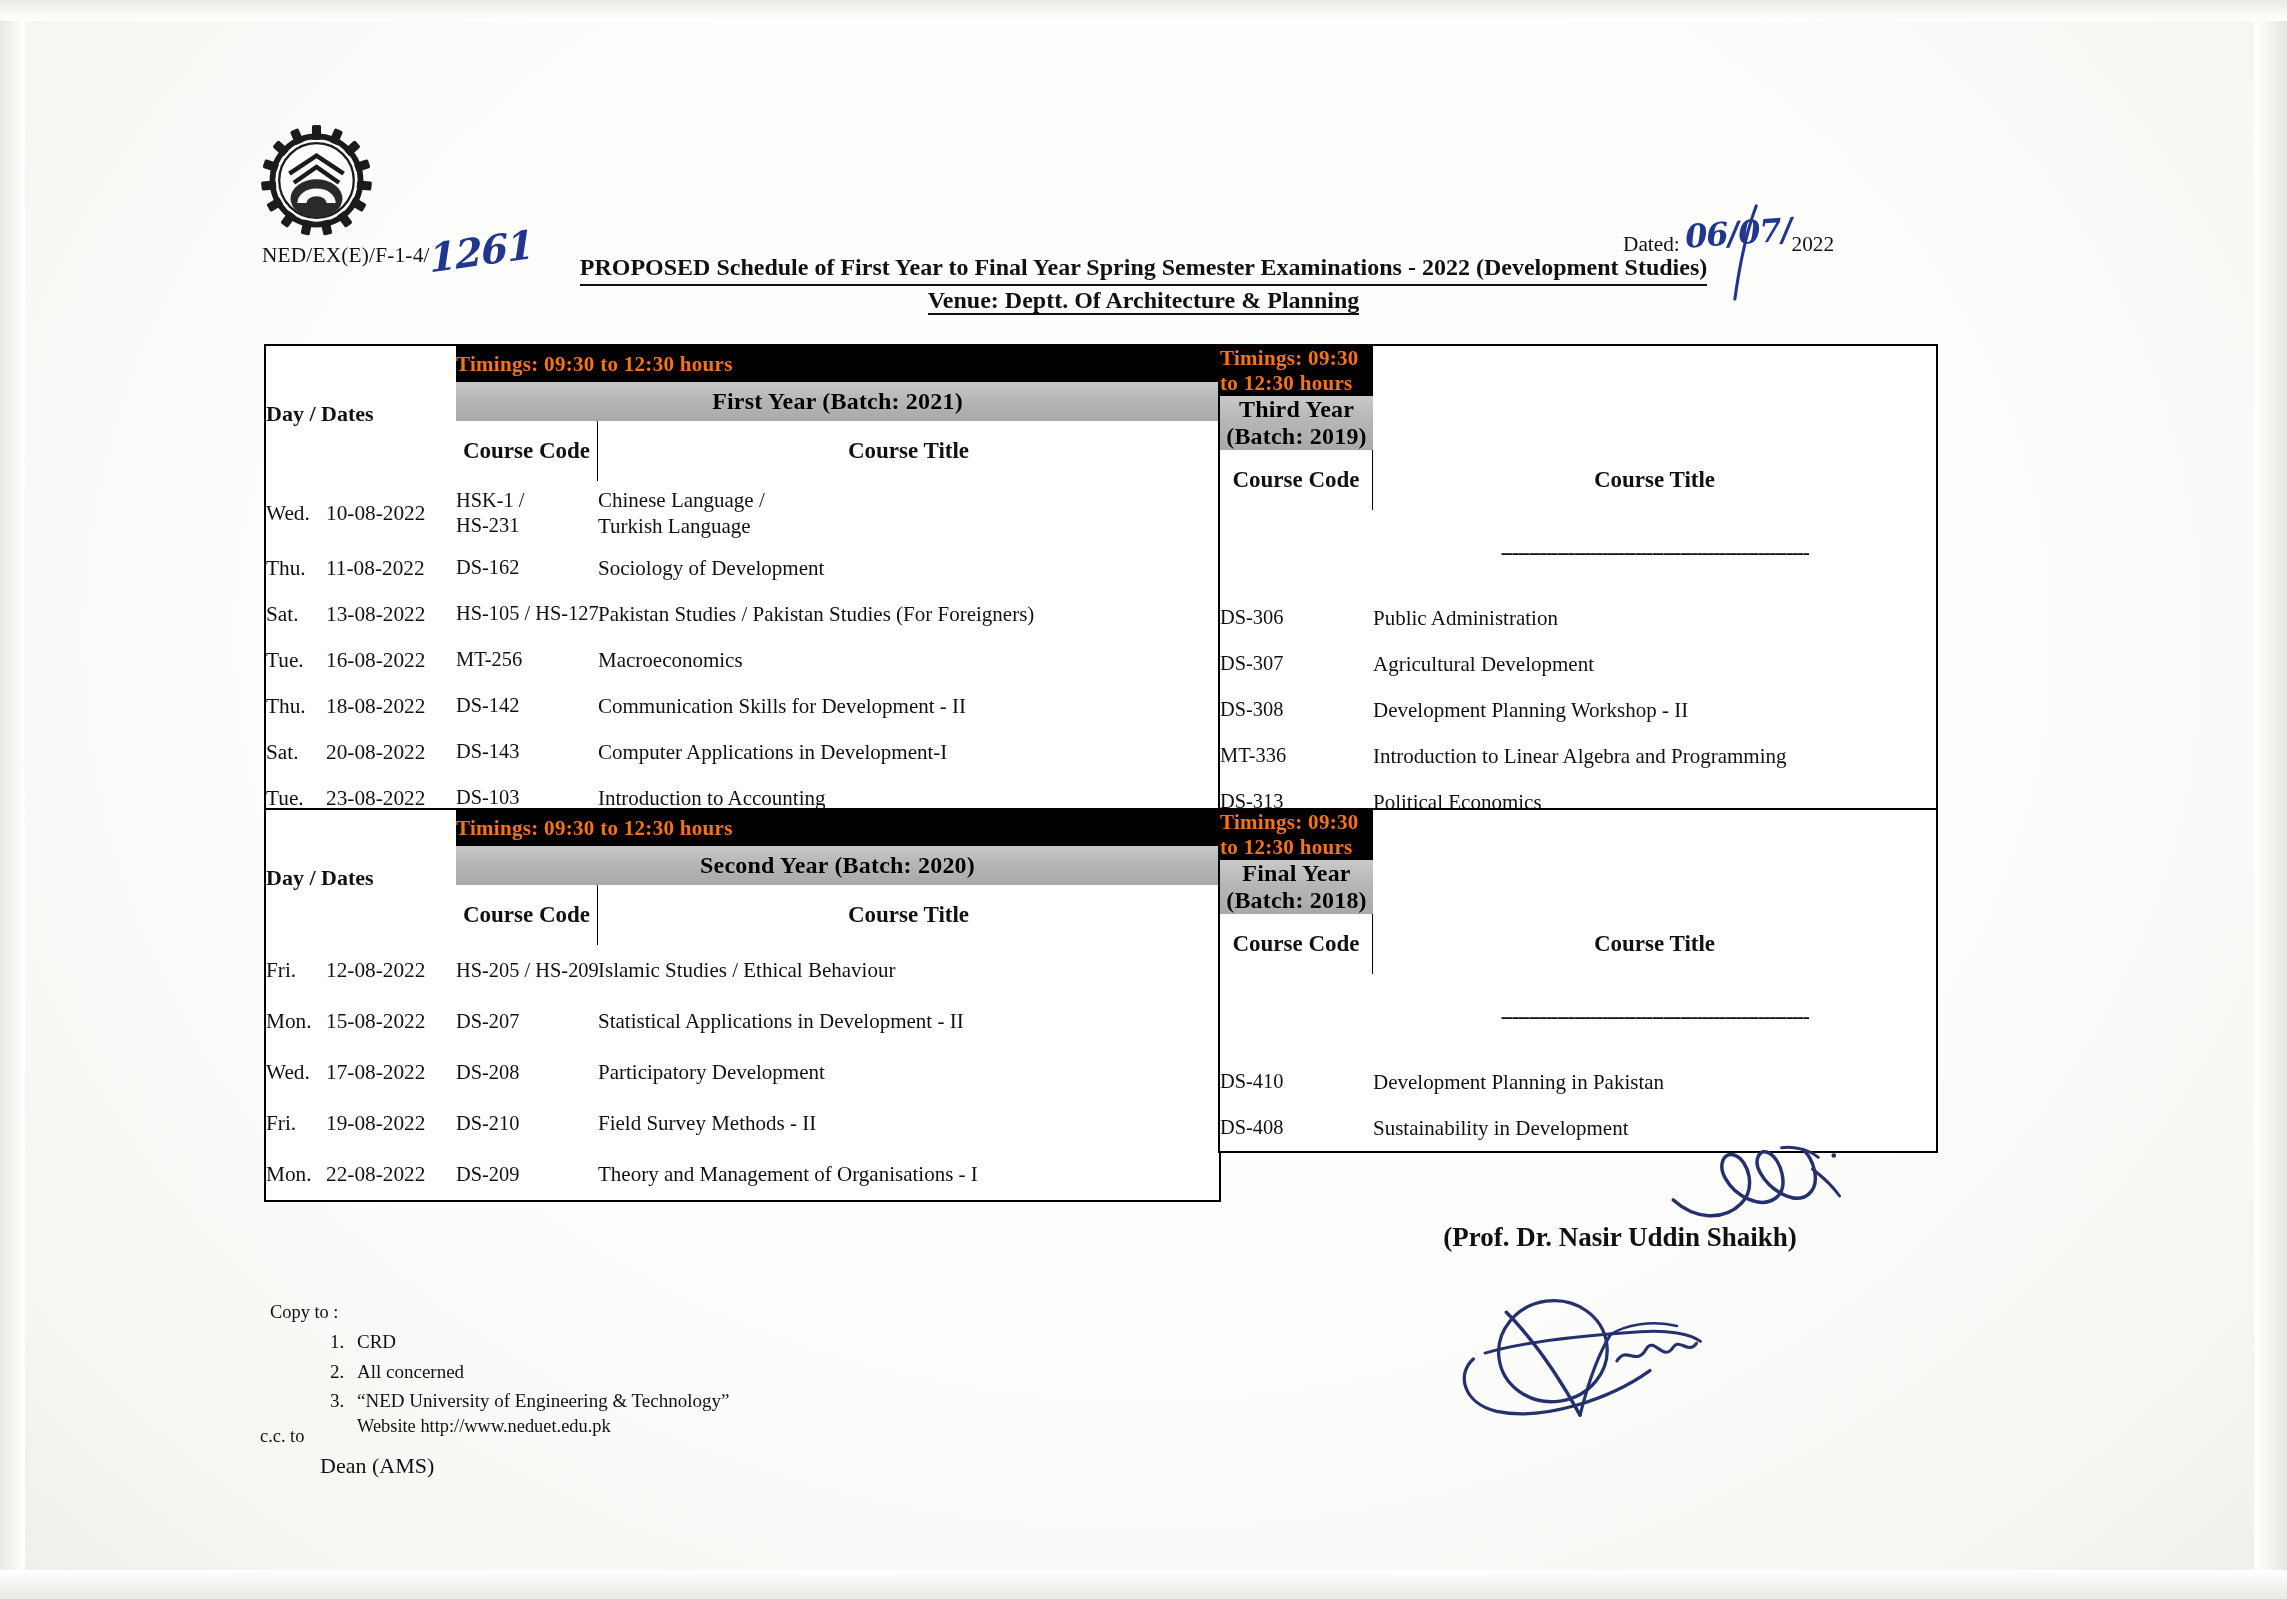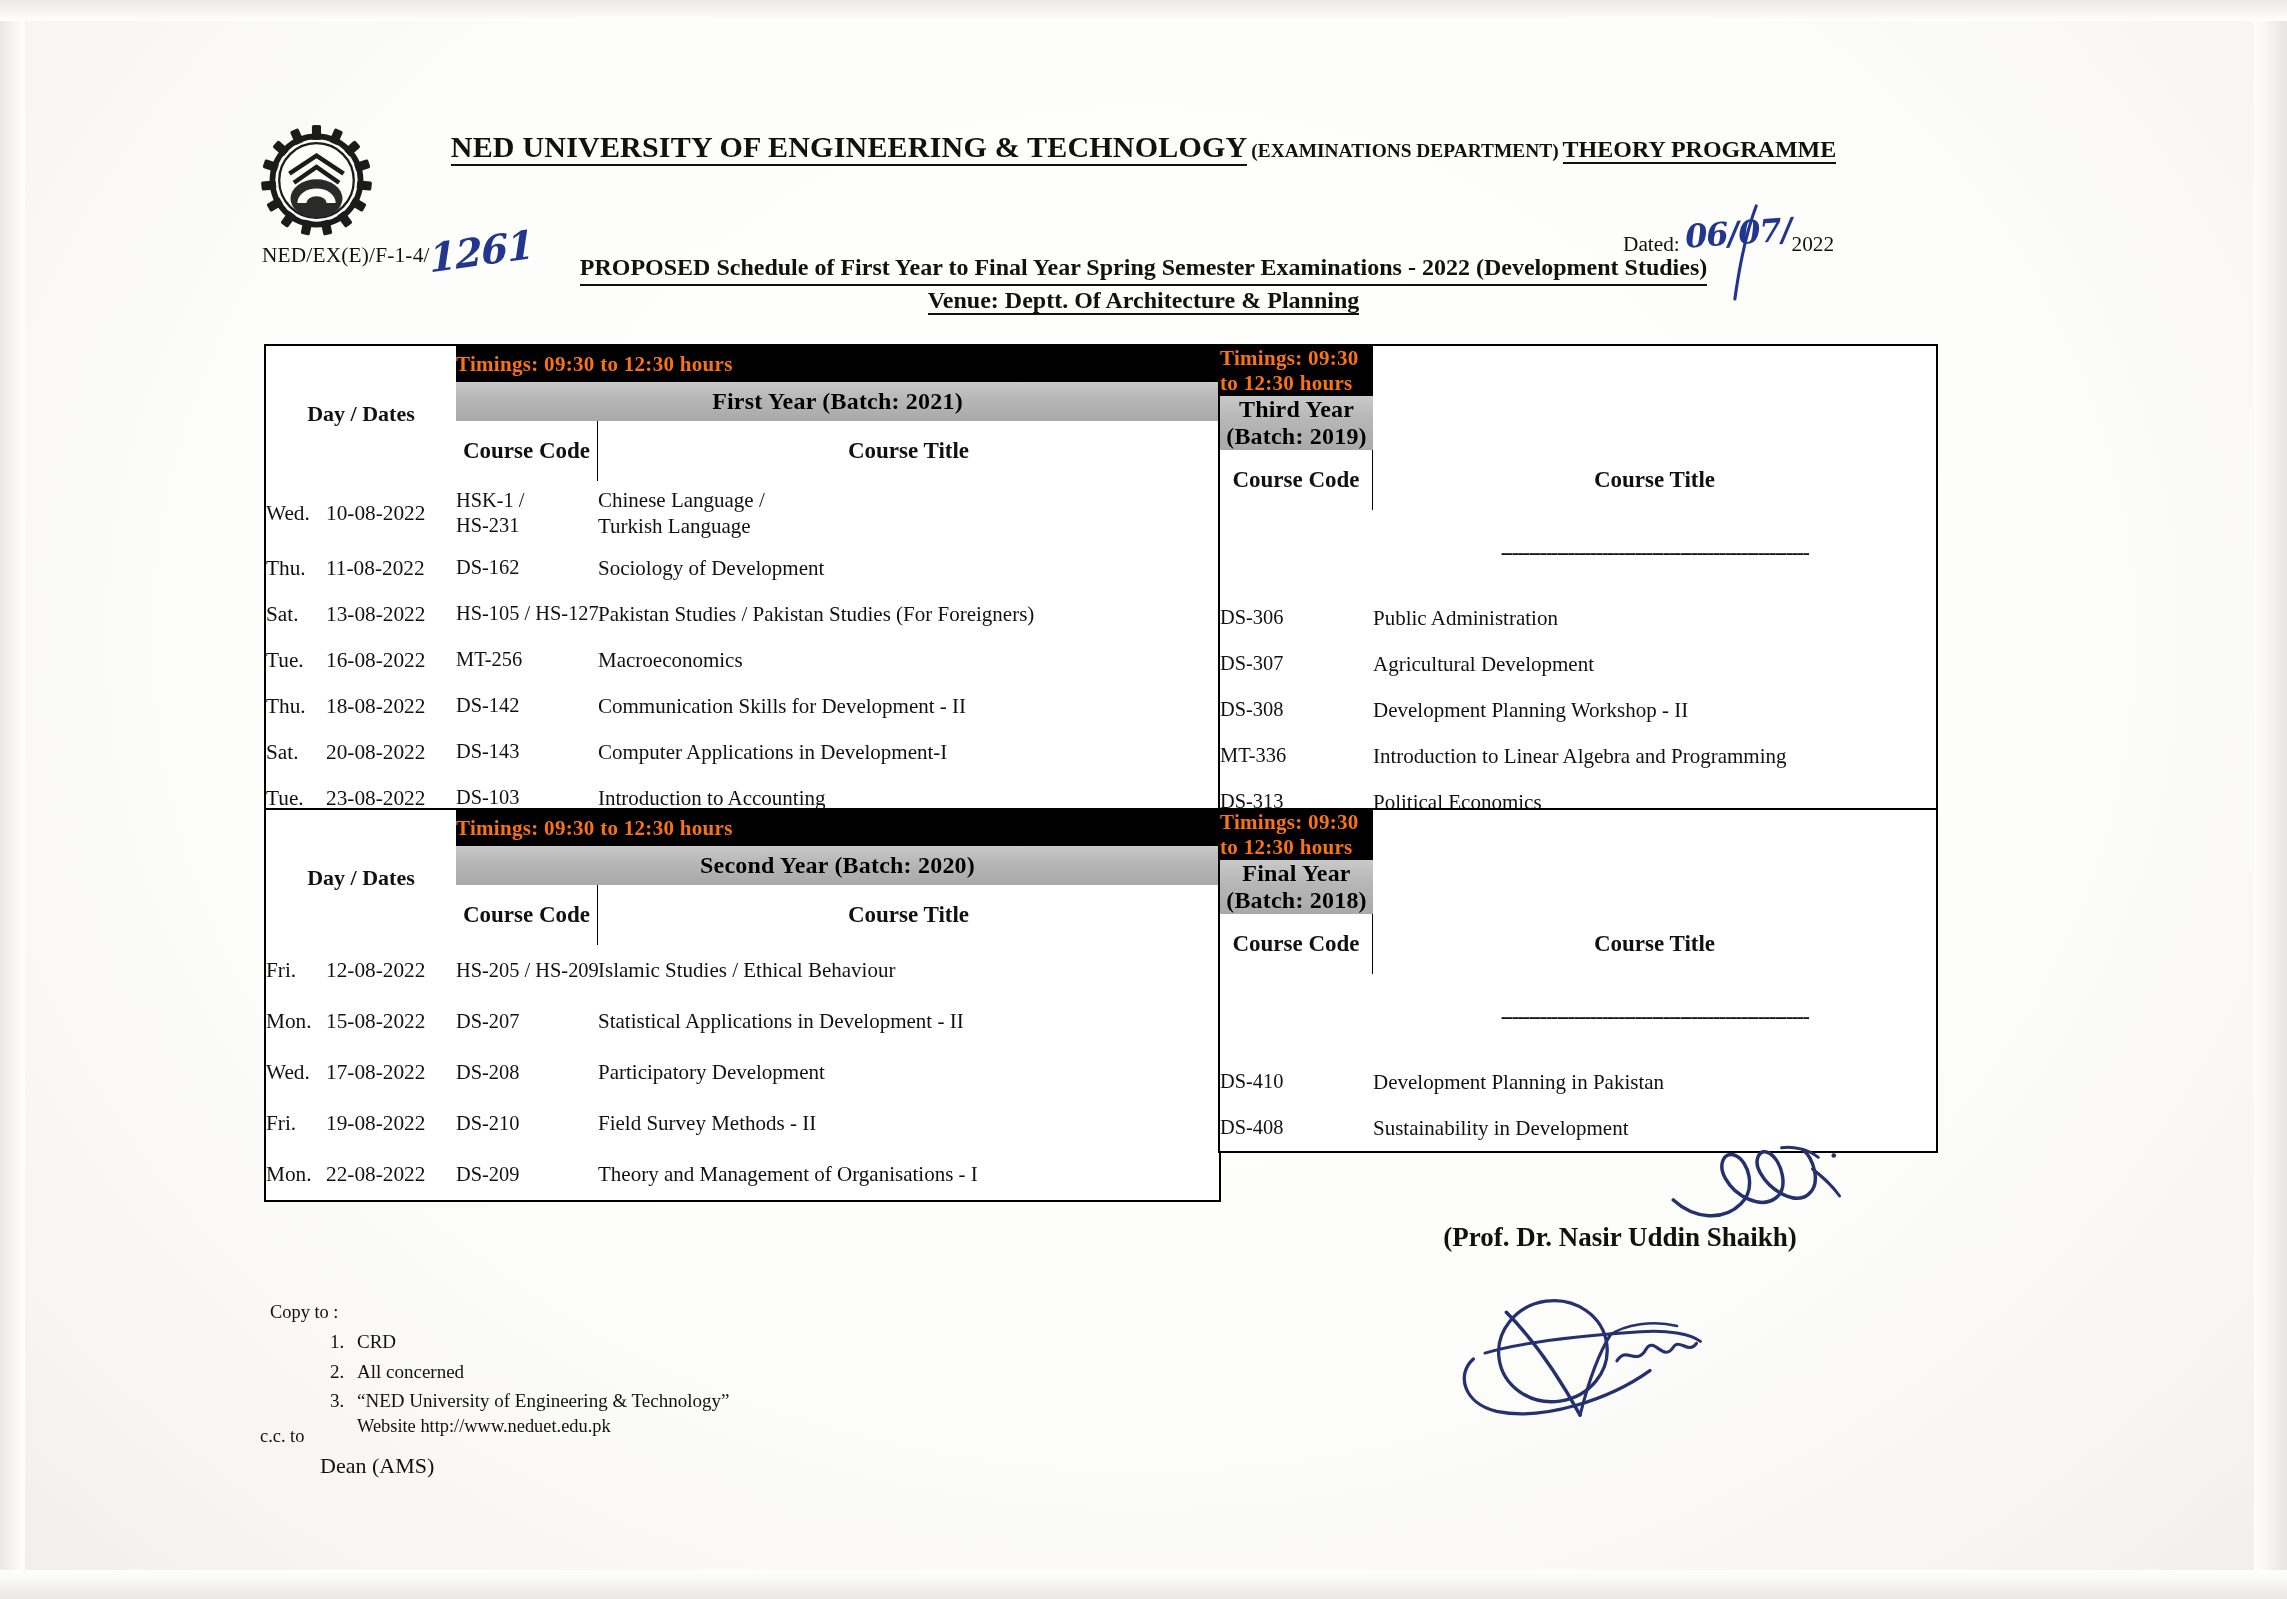--- a/index.html
+++ b/index.html
@@ -153,21 +153,21 @@
     color: #000;
     font-size: 24px;
     font-weight: bold;
     text-align: center;
     height: 39px;
     border-bottom: 2.9px solid #000;
     letter-spacing: 0.2px;
     text-shadow: 0 0 1px rgba(255,255,255,.35);
   }
   .daydates-cell {
-    text-align: center;
+    text-align: left;
     font-size: 22px;
     font-weight: bold;
     border-right: 2.9px solid #000;
     border-bottom: 2.9px solid #000;
   }
   .colhead {
     text-align: center;
     font-size: 23px;
     font-weight: bold;
     height: 60px;
@@ -306,25 +306,20 @@
 
         <path d="M26 44 L50 28 L74 44" fill="none" stroke="#1b1b1b" stroke-width="4"></path>
         <path d="M30 52 L50 38 L70 52" fill="none" stroke="#1b1b1b" stroke-width="4"></path>
         <ellipse cx="50" cy="66" rx="23" ry="17" fill="#2a2a2a"></ellipse>
         <path d="M33 70 a17 13 0 0 1 34 0 z" fill="#fdfdfb"></path>
         <ellipse cx="50" cy="70" rx="9" ry="6" fill="#2a2a2a"></ellipse>
       </g>
     </svg>
   </div>
 
-  <div class="abs" id="hdr-center">
-    <div class="u-title">NED UNIVERSITY OF ENGINEERING &amp; TECHNOLOGY</div>
-    <div class="u-dept">(EXAMINATIONS DEPARTMENT)</div>
-    <div class="u-prog">THEORY PROGRAMME</div>
-  </div>
 
   <div class="abs" id="refno">
     <span>NED/EX(E)/F-1-4/</span>
     <span id="refno-hand">1261</span>
   </div>
 
   <div class="abs" id="dated">
     <span>Dated:</span>
     <span class="hand">06/07/</span><span>2022</span>
   </div>

